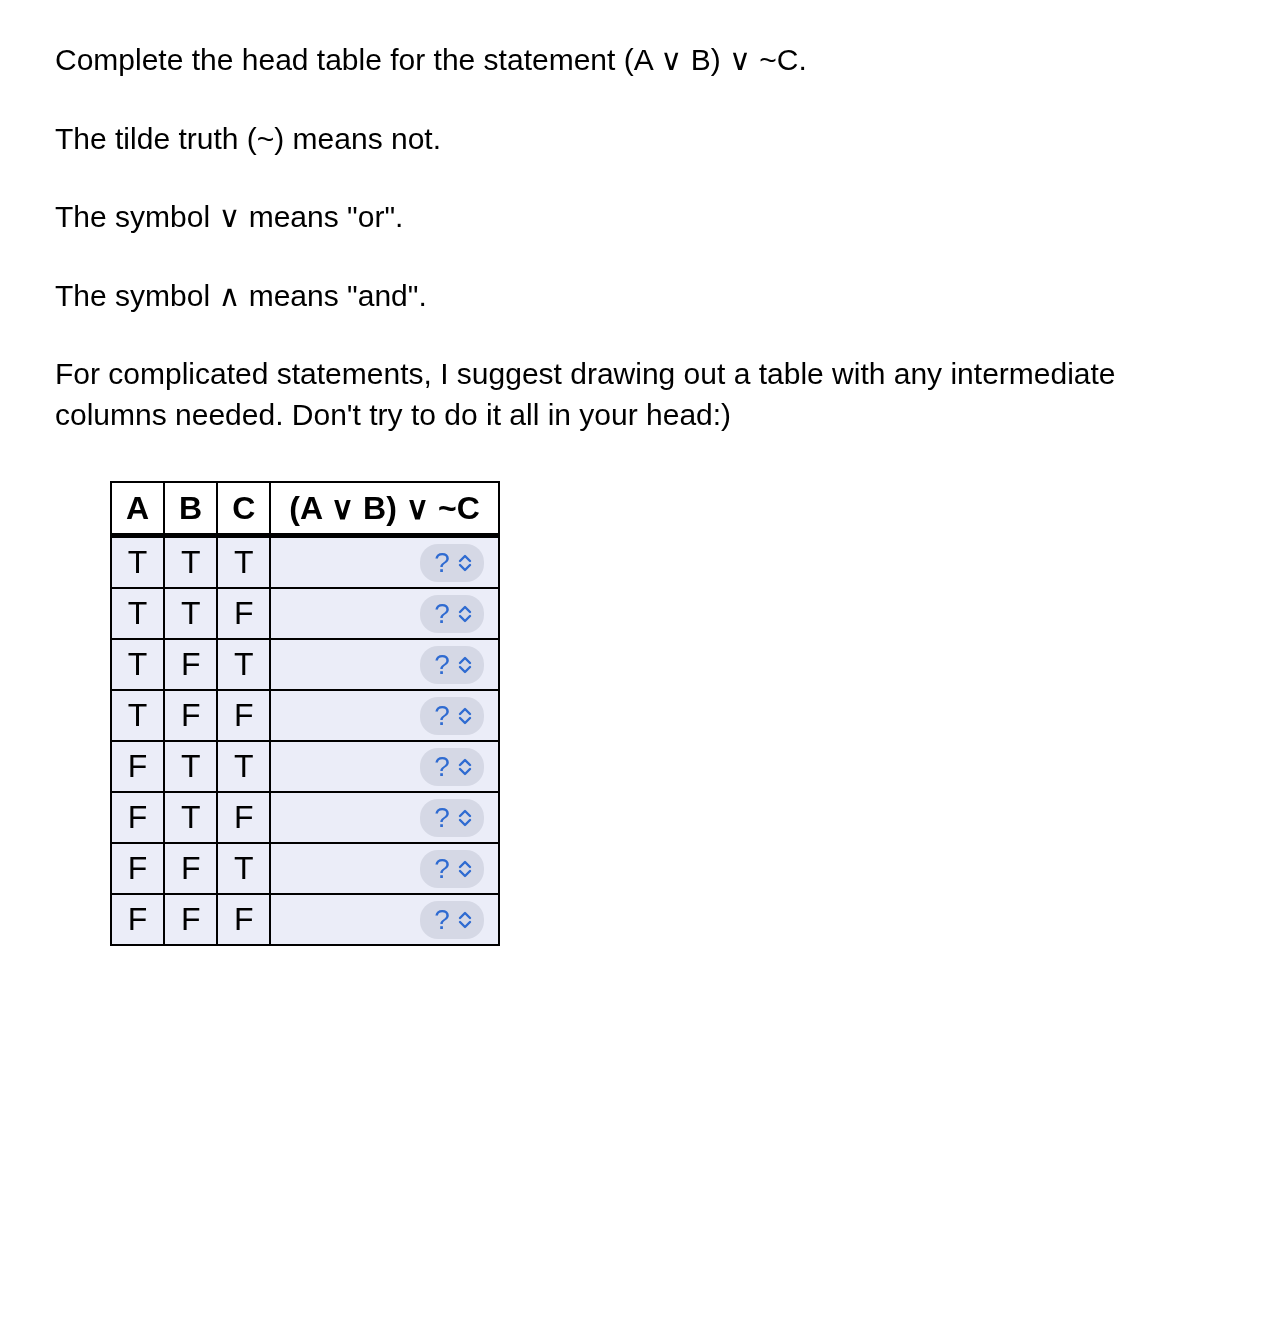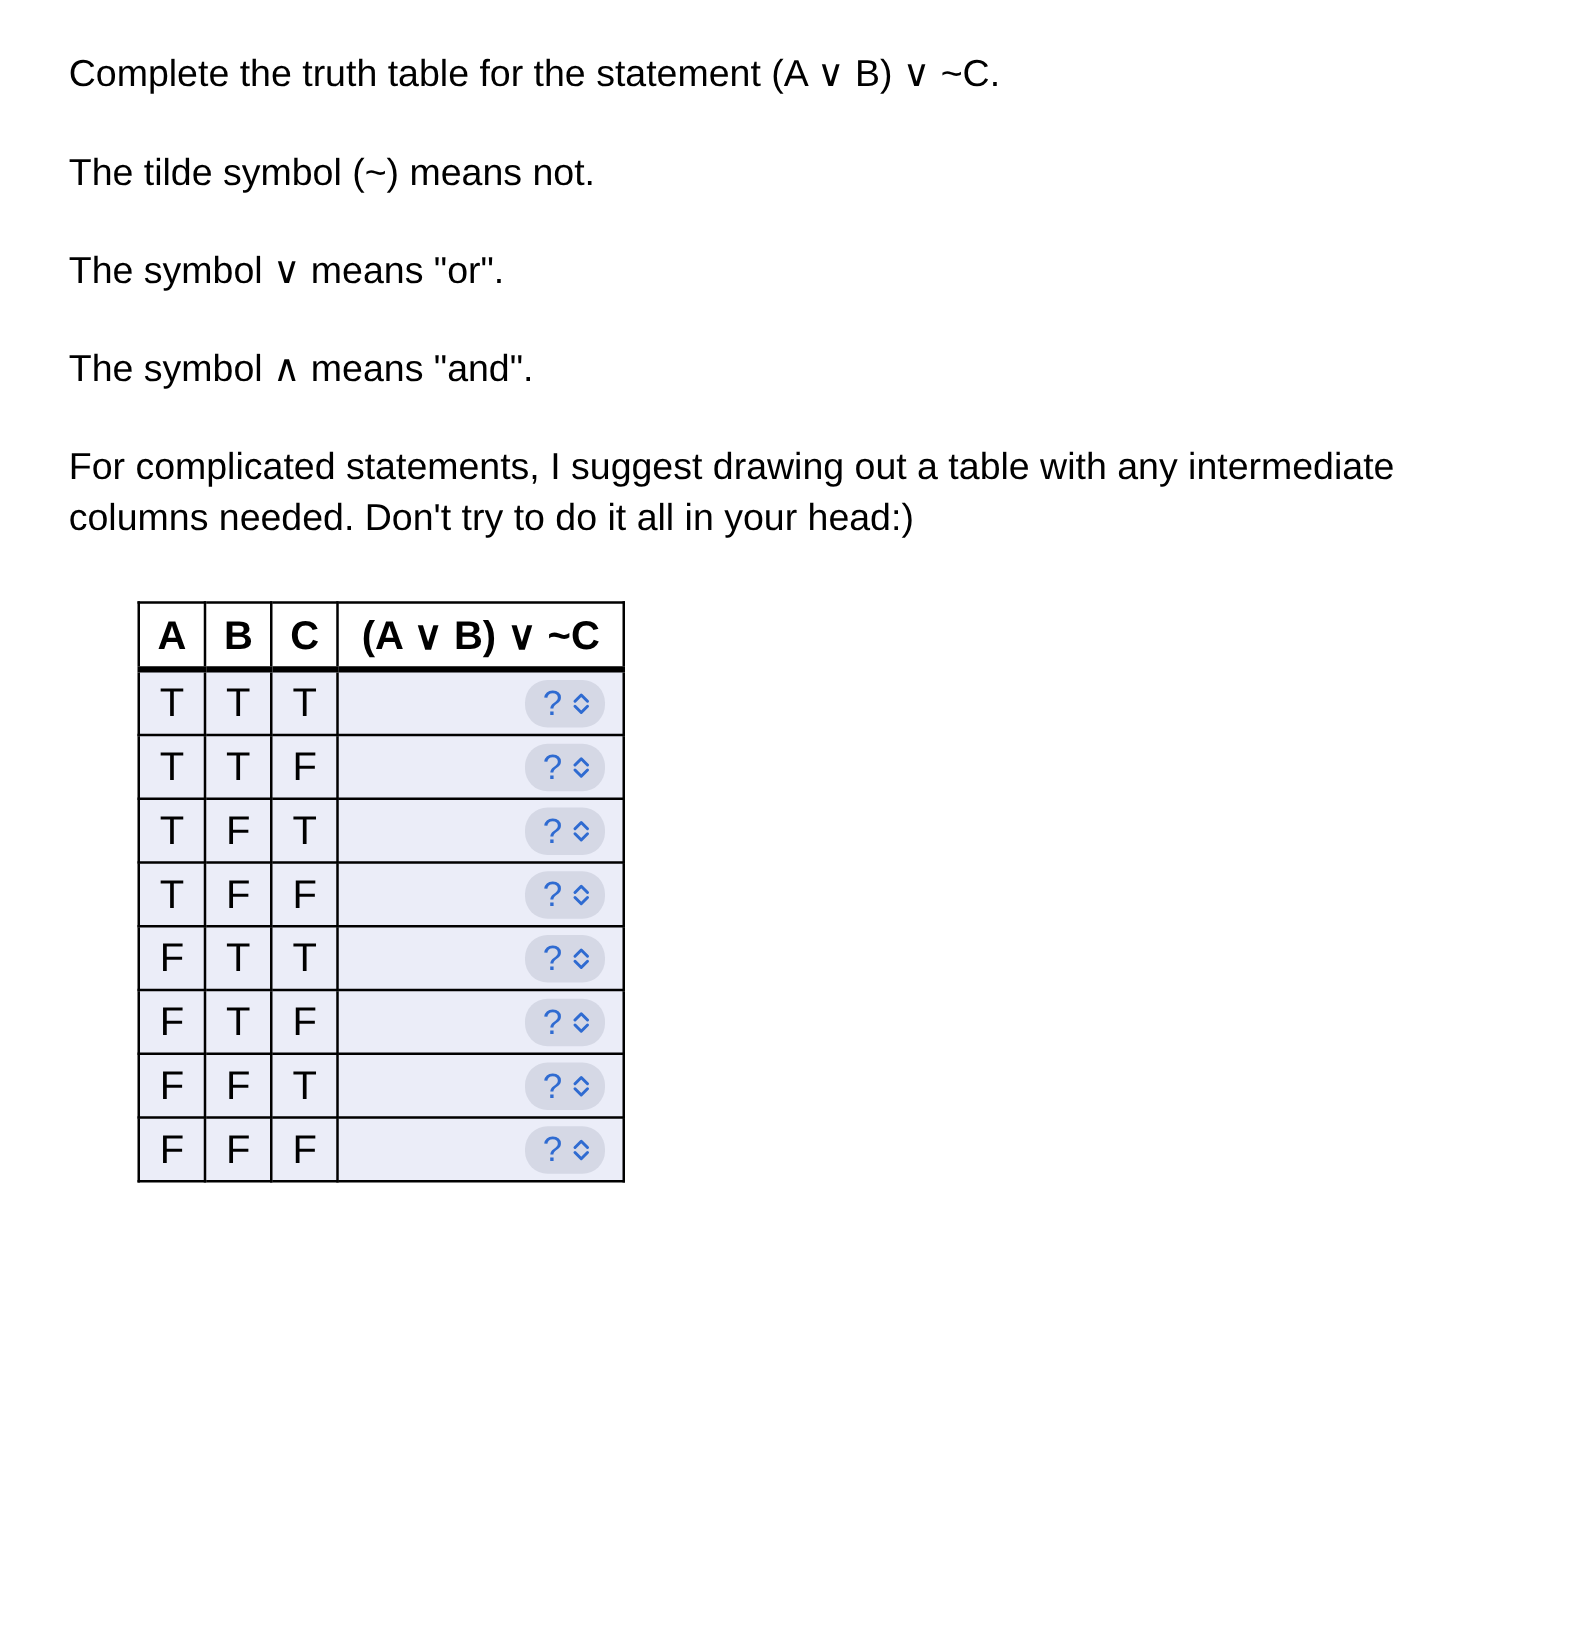--- a/index.html
+++ b/index.html
@@ -73,22 +73,22 @@
       flex-direction: column;
       line-height: 0;
     }
     .chevrons svg {
       display: block;
     }
   </style>
 </head>
 <body>
 
-<div class="para">Complete the truth table for the statement (A ∨ B) ∨ ~C.</div>
-<div class="para">The tilde symbol (~) means not.</div>
+<div class="para">Complete the head table for the statement (A ∨ B) ∨ ~C.</div>
+<div class="para">The tilde truth (~) means not.</div>
 <div class="para">The symbol ∨ means "or".</div>
 <div class="para">The symbol ∧ means "and".</div>
 <div class="para">For complicated statements, I suggest drawing out a table with any intermediate columns needed. Don't try to do it all in your head:)</div>
 
 <div class="table-wrap">
   <table class="truth">
     <thead>
       <tr>
         <th>A</th>
         <th>B</th>

